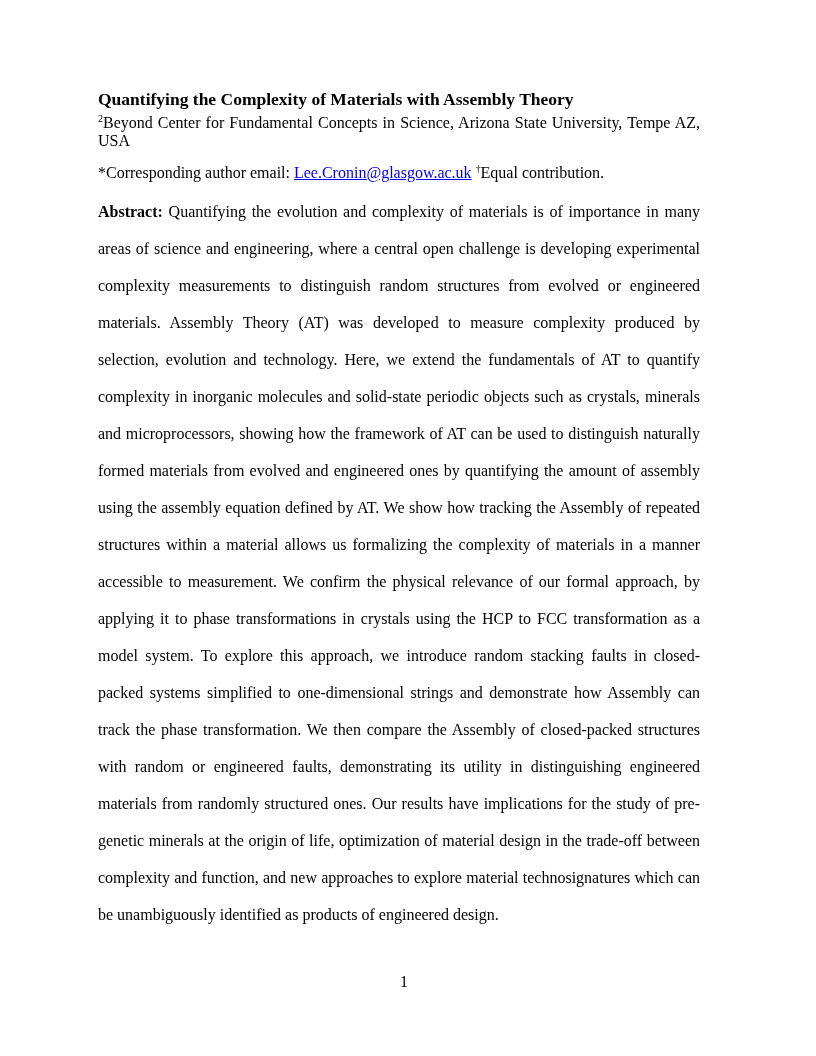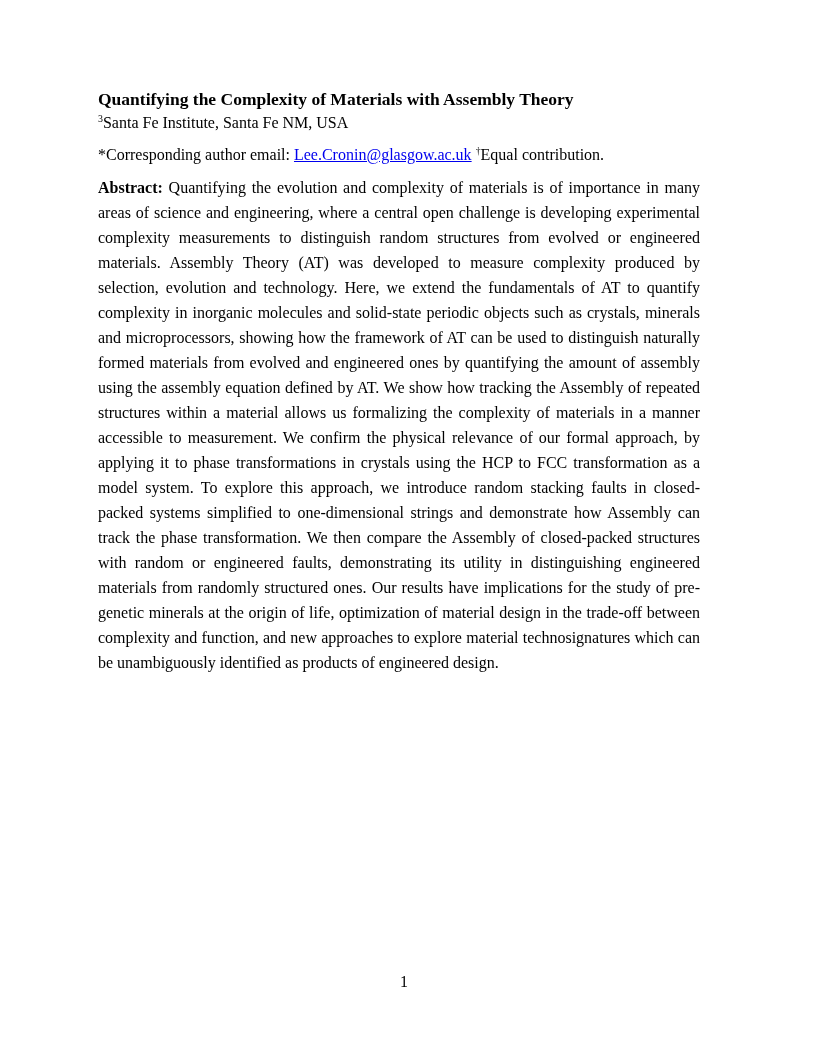--- a/index.html
+++ b/index.html
@@ -27,21 +27,21 @@
     margin: 0;
     line-height: 18px;
     text-align: justify;
   }
   .correspondence {
     margin: 14px 0 0 0;
     line-height: 18px;
   }
   .abstract {
     margin: 11px 0 0 0;
-    line-height: 25px;
+    line-height: 37px;
     text-align: justify;
   }
   sup {
     font-size: 0.62em;
     line-height: 0;
     vertical-align: super;
   }
   a.email {
     color: var(--link-color);
     text-decoration: underline;
@@ -61,22 +61,22 @@
 </style>
 </head>
 <body>
 
 <div class="page">
 
   <h1 class="title">Quantifying the Complexity of Materials with Assembly Theory</h1>
 
 
 
+  <p class="affil"><sup>2</sup><span>Beyond Center for Fundamental Concepts in Science, Arizona State University, Tempe AZ, USA</span></p>
 
-  <p class="affil"><sup>3</sup><span>Santa Fe Institute, Santa Fe NM, USA</span></p>
 
   <p class="correspondence"><span>*Corresponding author email: </span><a class="email" href="#">Lee.Cronin@glasgow.ac.uk</a><span> </span><sup>†</sup><span>Equal contribution.</span></p>
 
   <p class="abstract"><span class="abstract-label">Abstract:</span><span> Quantifying the evolution and complexity of materials is of importance in many areas of science and engineering, where a central open challenge is developing experimental complexity measurements to distinguish random structures from evolved or engineered materials. Assembly Theory (AT) was developed to measure complexity produced by selection, evolution and technology. Here, we extend the fundamentals of AT to quantify complexity in inorganic molecules and solid-state periodic objects such as crystals, minerals and microprocessors, showing how the framework of AT can be used to distinguish naturally formed materials from evolved and engineered ones by quantifying the amount of assembly using the assembly equation defined by AT. We show how tracking the Assembly of repeated structures within a material allows us formalizing the complexity of materials in a manner accessible to measurement. We confirm the physical relevance of our formal approach, by applying it to phase transformations in crystals using the HCP to FCC transformation as a model system. To explore this approach, we introduce random stacking faults in closed-packed systems simplified to one-dimensional strings and demonstrate how Assembly can track the phase transformation. We then compare the Assembly of closed-packed structures with random or engineered faults, demonstrating its utility in distinguishing engineered materials from randomly structured ones. Our results have implications for the study of pre-genetic minerals at the origin of life, optimization of material design in the trade-off between complexity and function, and new approaches to explore material technosignatures which can be unambiguously identified as products of engineered design.</span></p>
 
   <div class="page-number">1</div>
 
 </div>
 
 </body></html>

